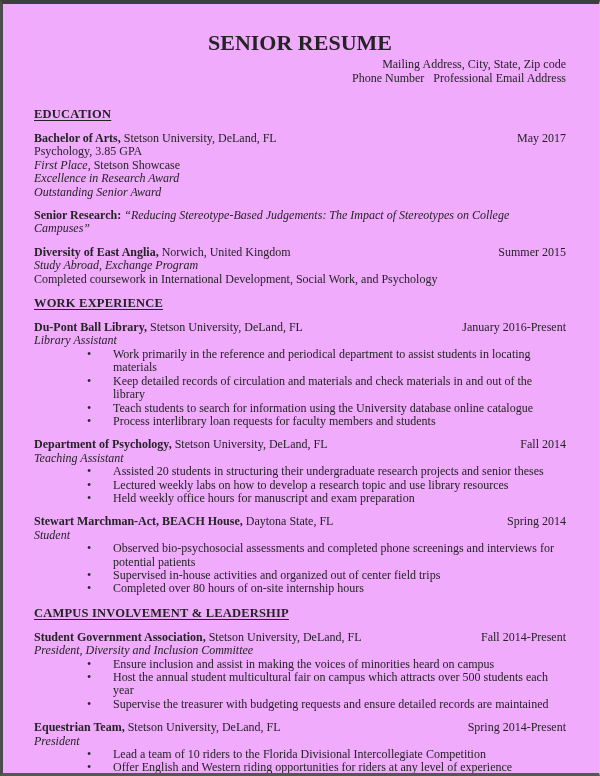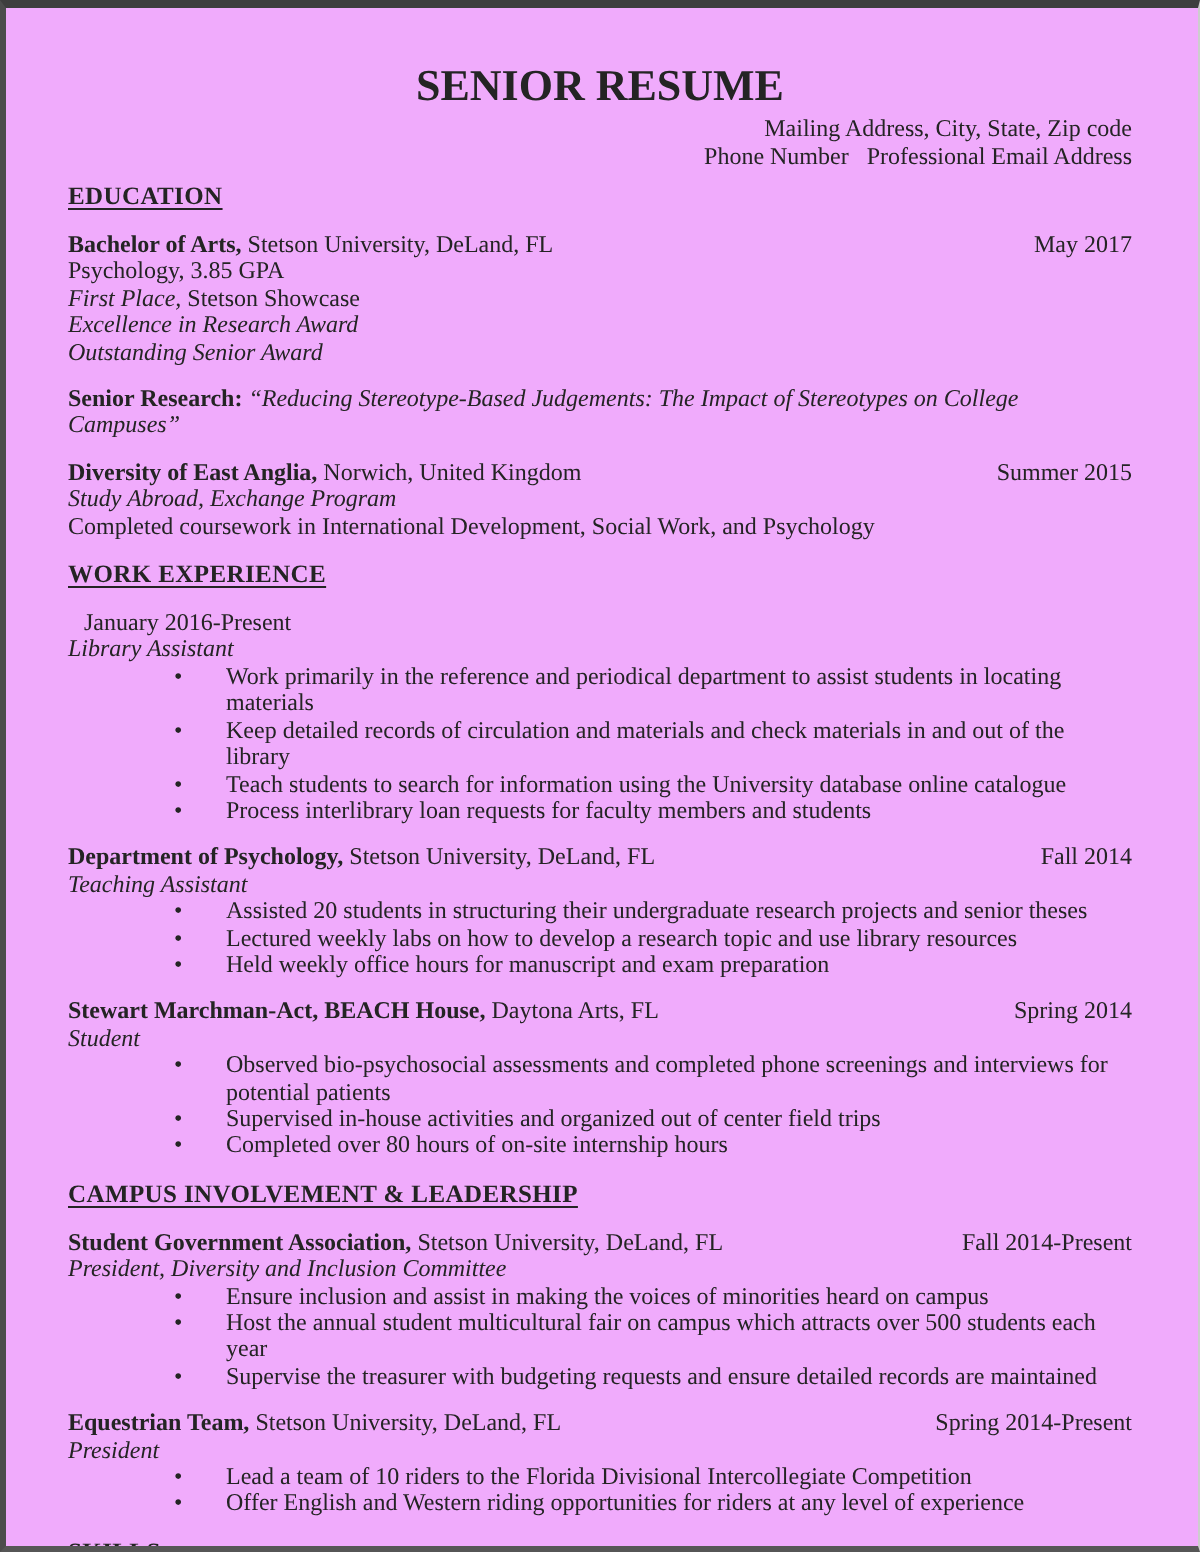--- a/index.html
+++ b/index.html
@@ -28,21 +28,21 @@
     font-size: 22px;
     line-height: 24px;
     margin-bottom: 3px;
   }
   .doc-subline {
     text-align: right;
     font-size: 12px;
     line-height: 13.5px;
     white-space: pre-wrap;
   }
-  .section { margin-top: 6px; }
+  .section { margin-top: 22px; }
   .section + .section { margin-top: 1px; }
   .section-heading {
     font-size: 12.5px;
     line-height: 14px;
     font-weight: bold;
     text-decoration: underline;
     text-underline-offset: 2px;
     letter-spacing: 0.2px;
     margin-bottom: 11px;
   }
@@ -117,20 +117,21 @@
     <div class="entry-bullets"></div>
   </article>
 </div>
   </section>
 
   <section class="section">
     <h2 class="section-heading">WORK EXPERIENCE</h2>
     <div class="section-entries">
   <article class="entry">
     <div class="entry-header">
+      <span class="entry-title"><b class="entry-org">Du-Pont Ball Library,</b><span class="entry-location"> Stetson University, DeLand, FL</span></span>
       <span class="entry-date">January 2016-Present</span>
     </div>
     <div class="entry-lines">
   <div class="entry-line"><i class="line-italic">Library Assistant</i><span class="line-normal"></span></div>
 </div>
     <div class="entry-bullets">
   <div class="bullet"><span class="bullet-text">Work primarily in the reference and periodical department to assist students in locating materials</span></div>
 
   <div class="bullet"><span class="bullet-text">Keep detailed records of circulation and materials and check materials in and out of the library</span></div>
 
@@ -152,21 +153,21 @@
   <div class="bullet"><span class="bullet-text">Assisted 20 students in structuring their undergraduate research projects and senior theses</span></div>
 
   <div class="bullet"><span class="bullet-text">Lectured weekly labs on how to develop a research topic and use library resources</span></div>
 
   <div class="bullet"><span class="bullet-text">Held weekly office hours for manuscript and exam preparation</span></div>
 </div>
   </article>
 
   <article class="entry">
     <div class="entry-header">
-      <span class="entry-title"><b class="entry-org">Stewart Marchman-Act, BEACH House,</b><span class="entry-location"> Daytona Arts, FL</span></span>
+      <span class="entry-title"><b class="entry-org">Stewart Marchman-Act, BEACH House,</b><span class="entry-location"> Daytona State, FL</span></span>
       <span class="entry-date">Spring 2014</span>
     </div>
     <div class="entry-lines">
   <div class="entry-line"><i class="line-italic">Student</i><span class="line-normal"></span></div>
 </div>
     <div class="entry-bullets">
   <div class="bullet"><span class="bullet-text">Observed bio-psychosocial assessments and completed phone screenings and interviews for potential patients</span></div>
 
   <div class="bullet"><span class="bullet-text">Supervised in-house activities and organized out of center field trips</span></div>
 

